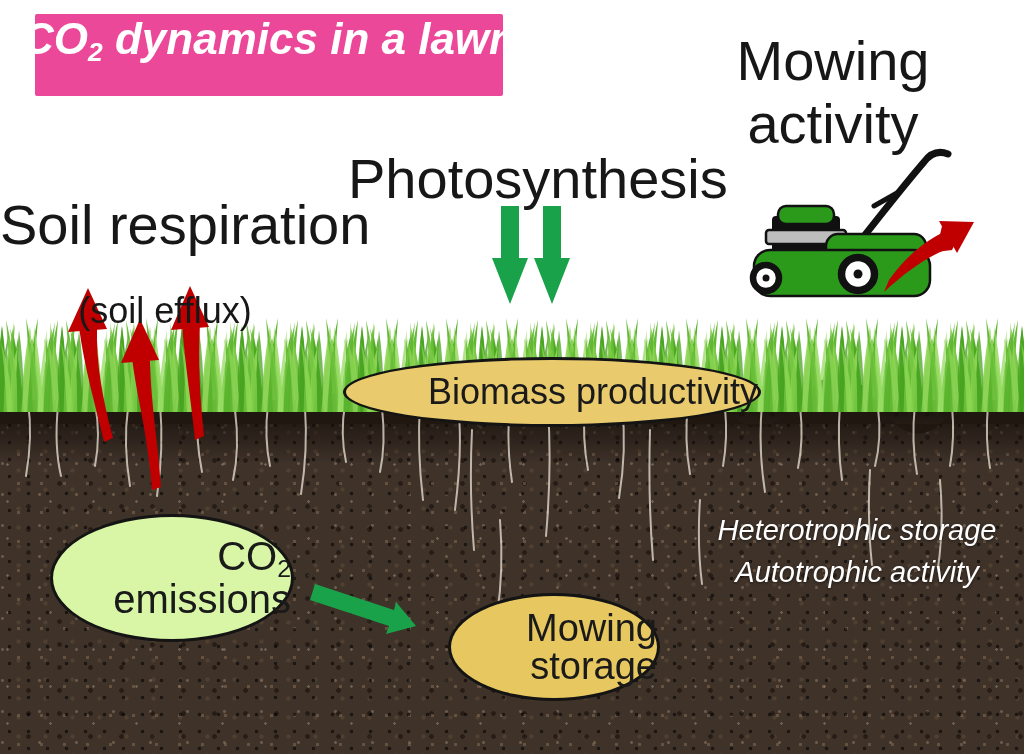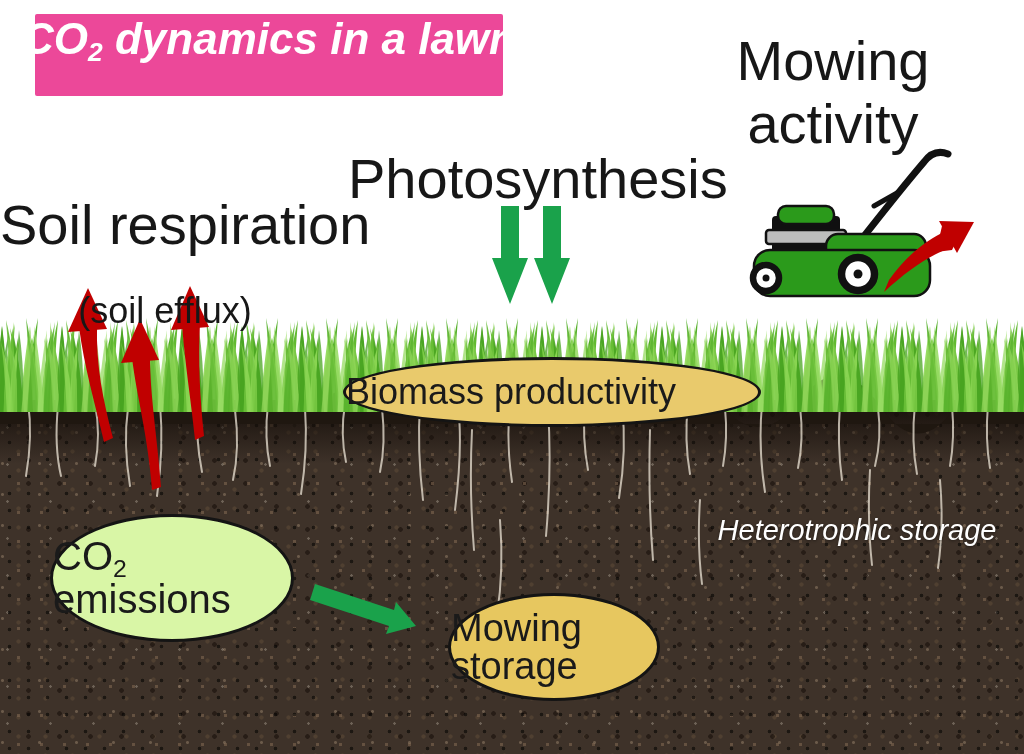--- a/index.html
+++ b/index.html
@@ -31,21 +31,21 @@
             text-shadow:0 1px 3px rgba(0,0,0,.45);text-align:center;}
   .titlebox{
     left:35px;top:14px;width:468px;height:82px;background:#ec4899;border-radius:2px;
     display:flex;align-items:flex-start;justify-content:center;
     color:#fff;font-size:44px;font-weight:bold;font-style:italic;white-space:nowrap;
   }
   .titlebox .subsc{font-size:.6em;position:relative;top:.28em;}
   
   .ellipse{
     border:3px solid #141414;border-radius:50%;
-    display:flex;flex-direction:column;align-items:flex-start;justify-content:center;
+    display:flex;flex-direction:column;align-items:flex-end;justify-content:center;
     color:#1a1a1a;text-align:center;box-sizing:border-box;white-space:nowrap;
   }
   .el-biomass{left:343px;top:357px;width:418px;height:70px;background:#e9ca6c;font-size:36px;}
   .el-co2{left:50px;top:514px;width:244px;height:128px;background:#d9f6a6;font-size:40px;line-height:1.08;}
   .el-co2 .subsc{font-size:.62em;position:relative;top:.3em;}
   .el-carbon{left:448px;top:593px;width:212px;height:108px;background:#e7c75f;font-size:38px;line-height:1.0;}
 </style>
 </head>
 <body>
 
@@ -172,18 +172,19 @@
     <div>Mowing</div>
     <div>activity</div>
   </div>
 
   <div class="abs biglabel" style="left:348px;top:148px;width:360px;">Photosynthesis</div>
 
   <div class="abs biglabel" style="left:0px;top:194px;width:350px;">Soil respiration</div>
   <div class="abs sublabel" style="left:0px;top:242px;width:330px;">(soil efflux)</div>
 
   <div class="abs soiltext" style="left:697px;top:514px;width:320px;">Heterotrophic storage</div>
+  <div class="abs soiltext" style="left:697px;top:556px;width:320px;">Autotrophic activity</div>
 
   <div class="abs titlebox">
     <span><span>CO</span><span class="subsc">2</span><span> dynamics in a lawn</span></span>
   </div>
 
 </div>
 
 </body></html>

